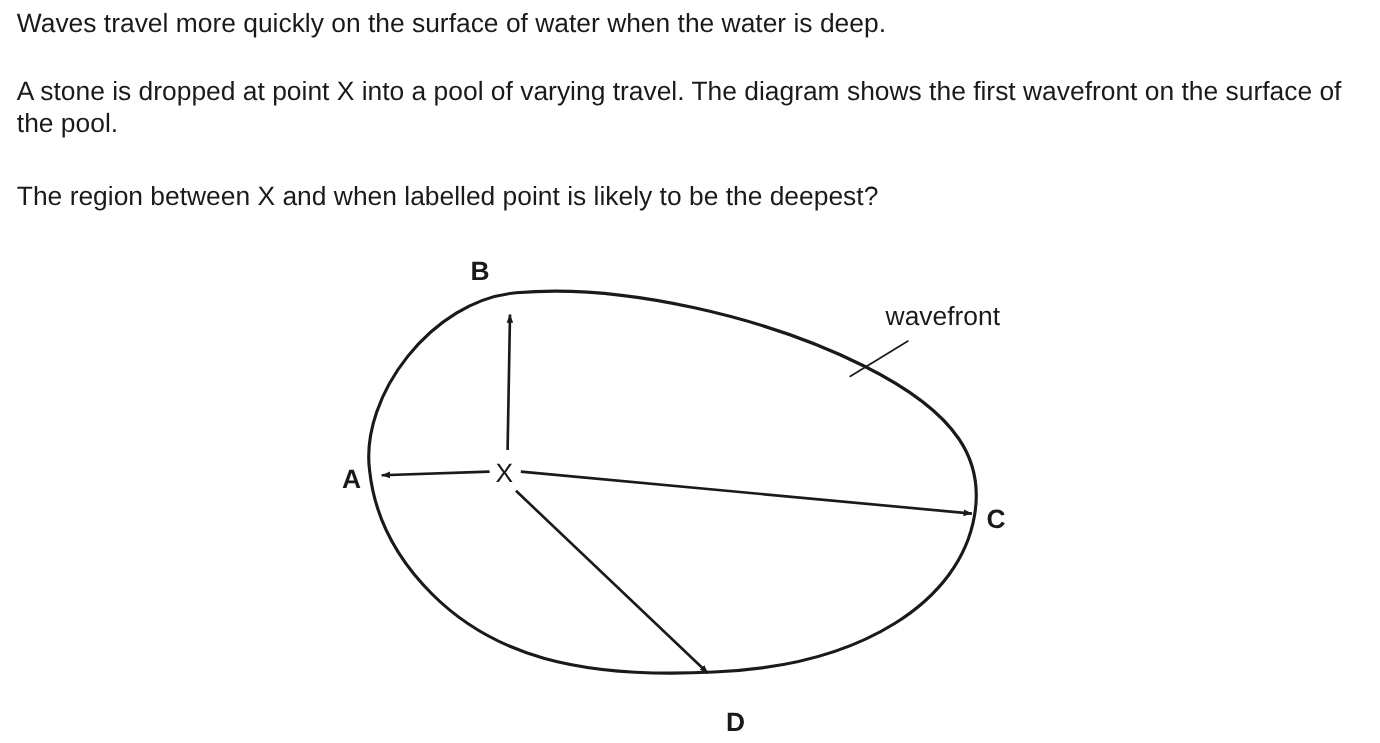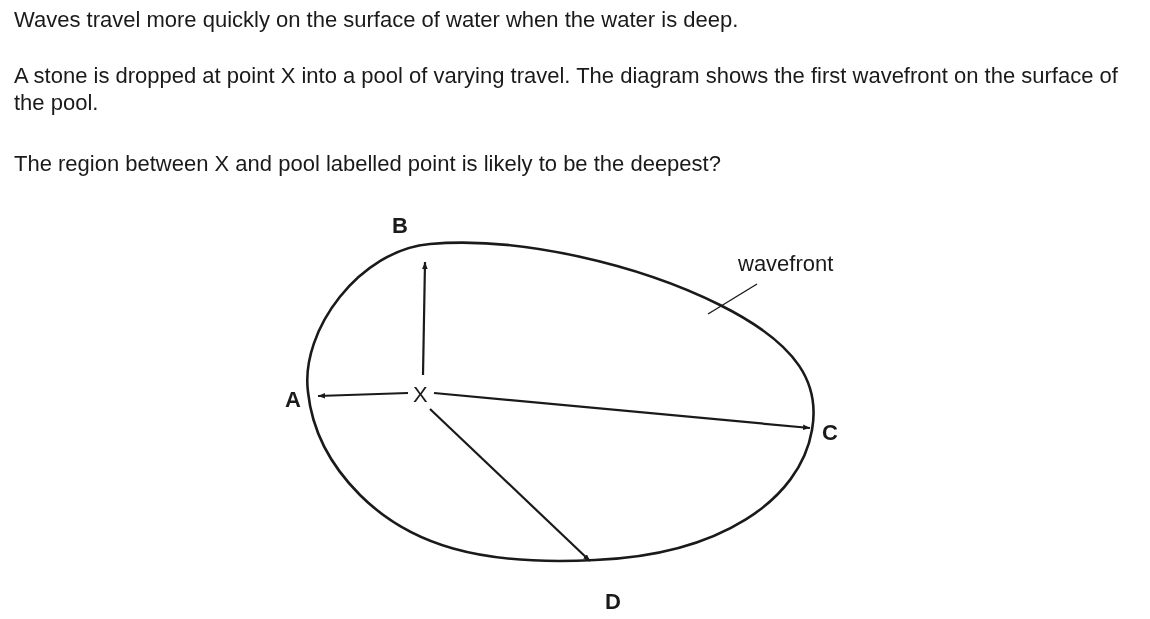--- a/index.html
+++ b/index.html
@@ -11,21 +11,21 @@
     #p3 { top: 150px; }
     svg { position: absolute; left: 0; top: 0; }
     .lbl { font-family: "Liberation Sans", sans-serif; font-weight: bold; font-size: 22px; fill: #1a1a1a; }
     .lbl-n { font-family: "Liberation Sans", sans-serif; font-size: 22px; fill: #1a1a1a; }
   </style>
 </head>
 <body>
 
 <p id="p1" class="para">Waves travel more quickly on the surface of water when the water is deep.</p>
 <p id="p2" class="para">A stone is dropped at point X into a pool of varying travel. The diagram shows the first wavefront on the surface of the pool.</p>
-<p id="p3" class="para">The region between X and pool labelled point is likely to be the deepest?</p>
+<p id="p3" class="para">The region between X and when labelled point is likely to be the deepest?</p>
 
 <svg width="1150" height="619" viewBox="0 0 1150 619">
   <defs>
     <marker id="arrow" viewBox="0 0 10 10" refX="10" refY="5" markerWidth="7" markerHeight="7" orient="auto-start-reverse" markerUnits="userSpaceOnUse">
       <path d="M0,1 L10,5 L0,9 Z" fill="#1a1a1a"></path>
     </marker>
   </defs>
 
   <path d="M 308 392
            C 300 330, 360 250, 430 244

